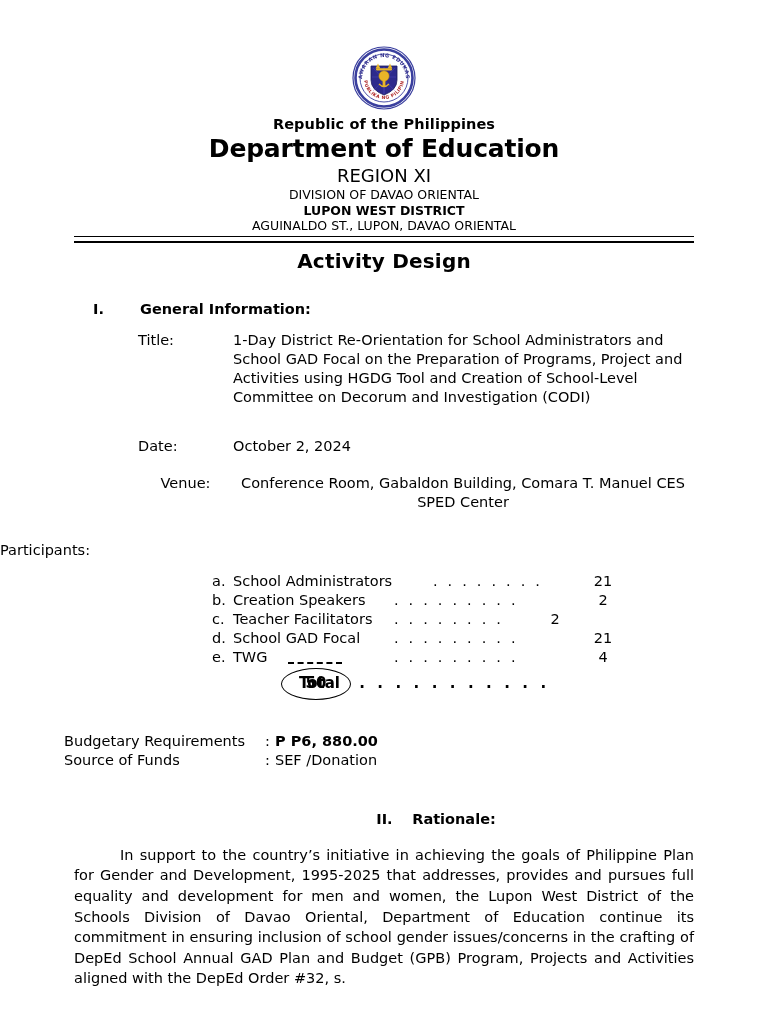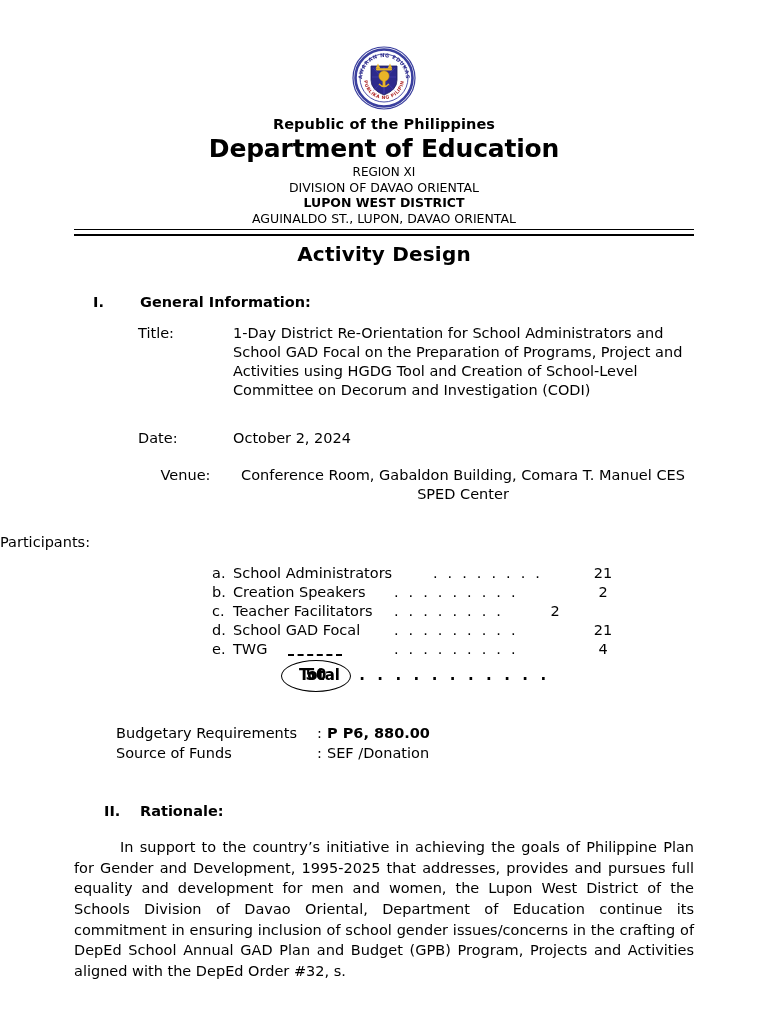--- a/index.html
+++ b/index.html
@@ -43,21 +43,21 @@
     line-height: 1.15;
   }
   .lh-deped {
     font-size: 25px;
     font-weight: bold;
     line-height: 1.2;
     letter-spacing: -0.2px;
     margin-top: 1px;
   }
   .lh-region {
-    font-size: 12px;
+    font-size: 18px;
     line-height: 1.25;
     margin-top: 1px;
   }
   .lh-division {
     font-size: 12.5px;
     line-height: 1.25;
   }
   .lh-district {
     font-size: 12.5px;
     font-weight: bold;
@@ -90,21 +90,21 @@
     display: flex;
     margin-top: 28px;
     font-size: 14.5px;
     font-weight: bold;
   }
   .section-head .num {
     width: 47px;
     flex: 0 0 47px;
   }
   .sec-i { padding-left: 93px; }
-  .sec-ii { padding-left: 104px; margin-top: 40px; }
+  .sec-ii { padding-left: 104px; margin-top: 40px; justify-content: center; }
   .sec-ii .num { width: 36px; flex: 0 0 36px; }
 
   
   .fields {
     padding-left: 138px;
     margin-top: 14px;
   }
   .field-row {
     display: flex;
     font-size: 14.5px;
@@ -202,21 +202,21 @@
     left: 0;
     top: 12px;
     width: 70px;
     text-align: center;
     font-size: 15px;
     font-weight: bold;
   }
 
   
   .budget {
-    padding-left: 116px;
+    padding-left: 64px;
     margin-top: 22px;
     font-size: 14.5px;
     line-height: 1.34;
   }
   .brow { display: flex; }
   .b-label { width: 201px; flex: 0 0 201px; }
   .b-colon { width: 10px; flex: 0 0 10px; }
   .b-value { flex: 1 1 auto; }
   .b-bold { font-weight: bold; }
 

